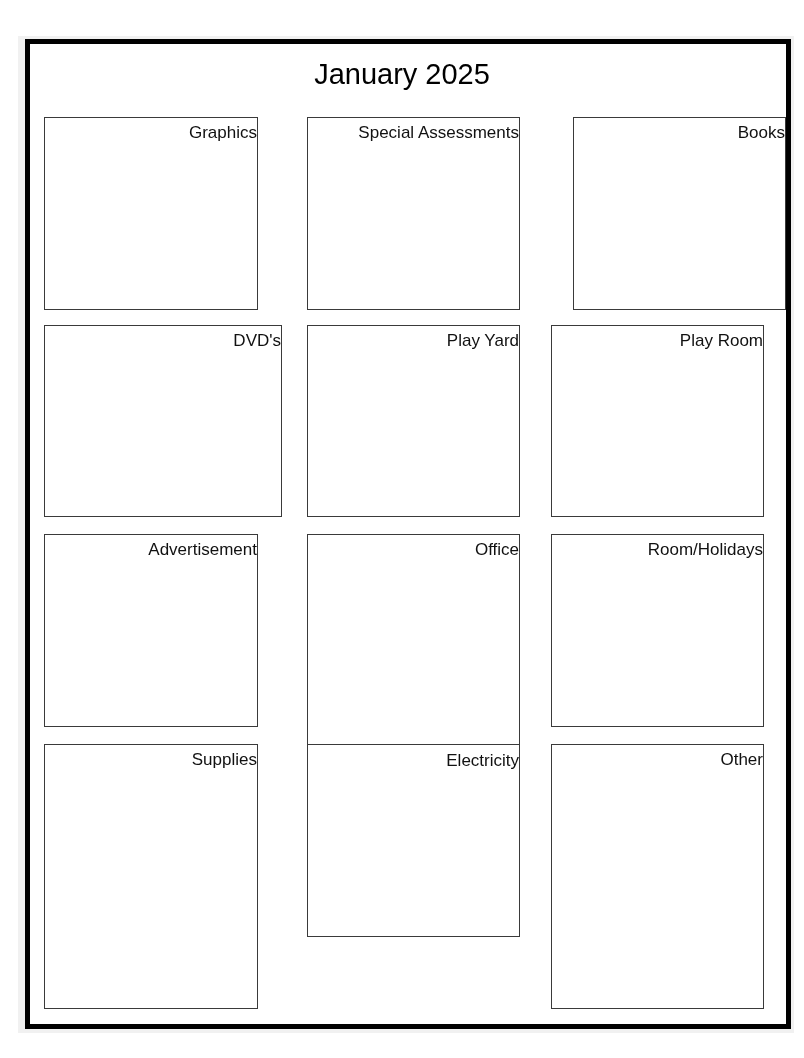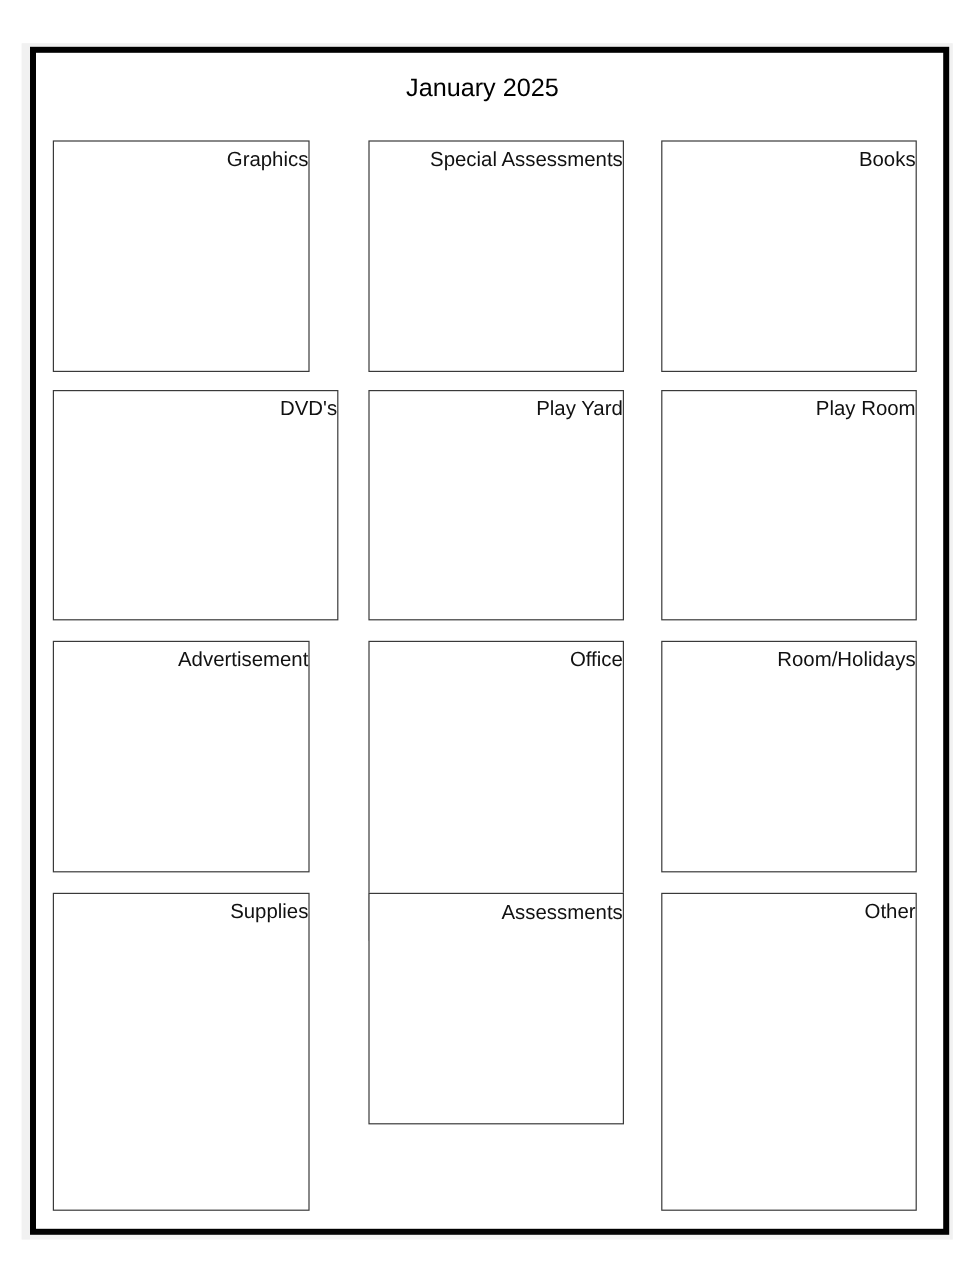--- a/index.html
+++ b/index.html
@@ -30,21 +30,21 @@
       height: 980px;
       border: 5px solid #000000;
       background: #ffffff;
     }
     .title {
       position: absolute;
       left: 0;
       top: 54px;
       width: 804px;
       text-align: center;
-      font-size: 21px;
+      font-size: 29px;
       color: #000000;
       line-height: 40px;
     }
     .box {
       position: absolute;
       box-sizing: border-box;
       border: 1px solid #3a3a3a;
       background: #ffffff;
       cursor: default;
     }
@@ -65,21 +65,21 @@
 <div class="frame"></div>
 
 <div class="title">January 2025</div>
 
 <div class="box" style="left:44px; top:117px; width:214px; height:193px;">
   <span class="box-label">Graphics</span>
 </div>
 <div class="box" style="left:307px; top:117px; width:213px; height:193px;">
   <span class="box-label">Special Assessments</span>
 </div>
-<div class="box" style="left:551px; top:117px; width:213px; height:193px;">
+<div class="box" style="left:573px; top:117px; width:213px; height:193px;">
   <span class="box-label">Books</span>
 </div>
 
 <div class="box" style="left:44px; top:325px; width:238px; height:192px;">
   <span class="box-label">DVD's</span>
 </div>
 <div class="box" style="left:307px; top:325px; width:213px; height:192px;">
   <span class="box-label">Play Yard</span>
 </div>
 <div class="box" style="left:551px; top:325px; width:213px; height:192px;">
@@ -93,17 +93,17 @@
   <span class="box-label">Office</span>
 </div>
 <div class="box" style="left:551px; top:534px; width:213px; height:193px;">
   <span class="box-label">Room/Holidays</span>
 </div>
 
 <div class="box" style="left:44px; top:744px; width:214px; height:265px;">
   <span class="box-label">Supplies</span>
 </div>
 <div class="box" style="left:307px; top:744px; width:213px; height:193px;">
-  <span class="box-label" style="padding-top:5px;">Assessments</span>
+  <span class="box-label" style="padding-top:5px;">Electricity</span>
 </div>
 <div class="box" style="left:551px; top:744px; width:213px; height:265px;">
   <span class="box-label">Other</span>
 </div>
 
 </body></html>

